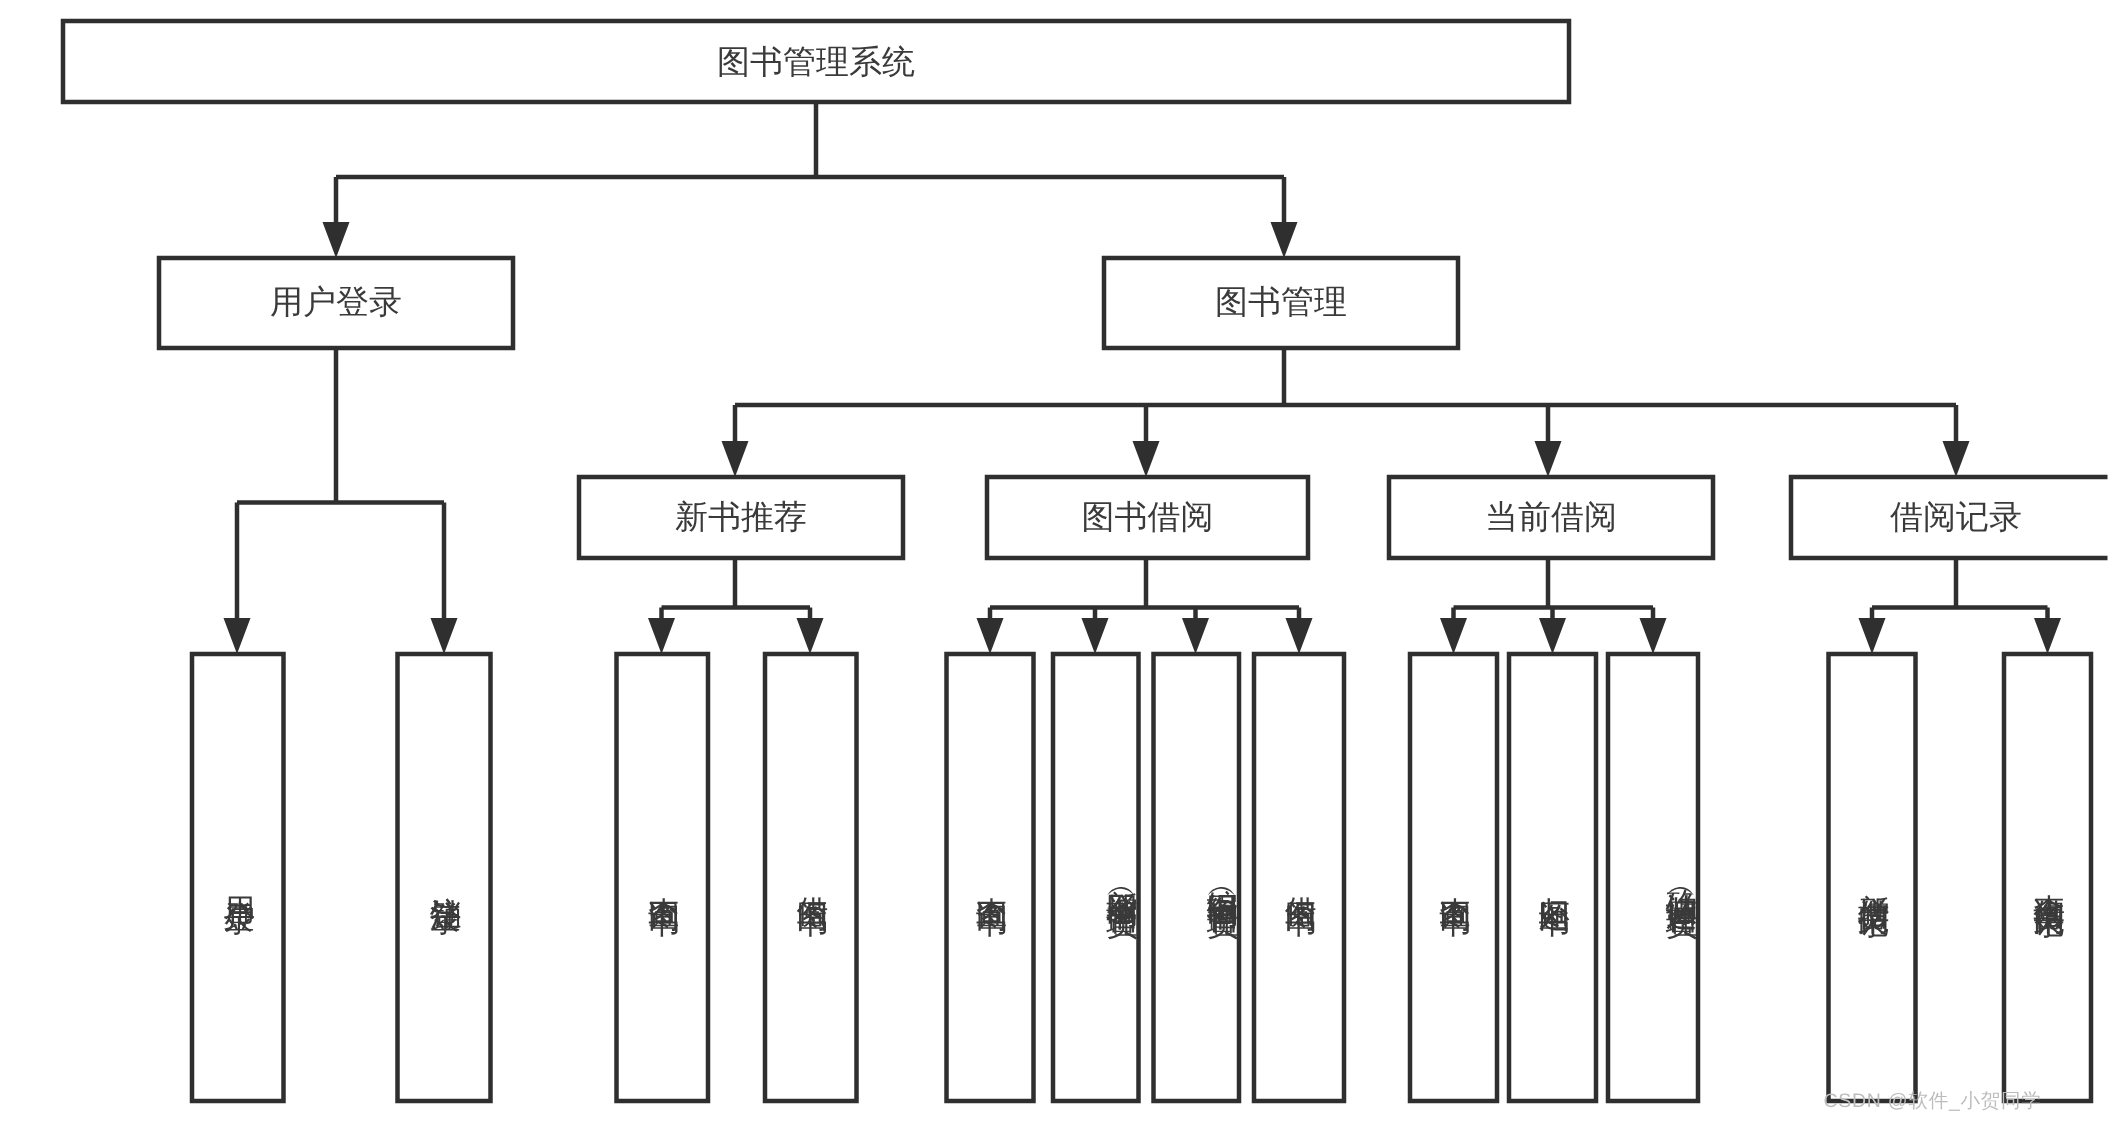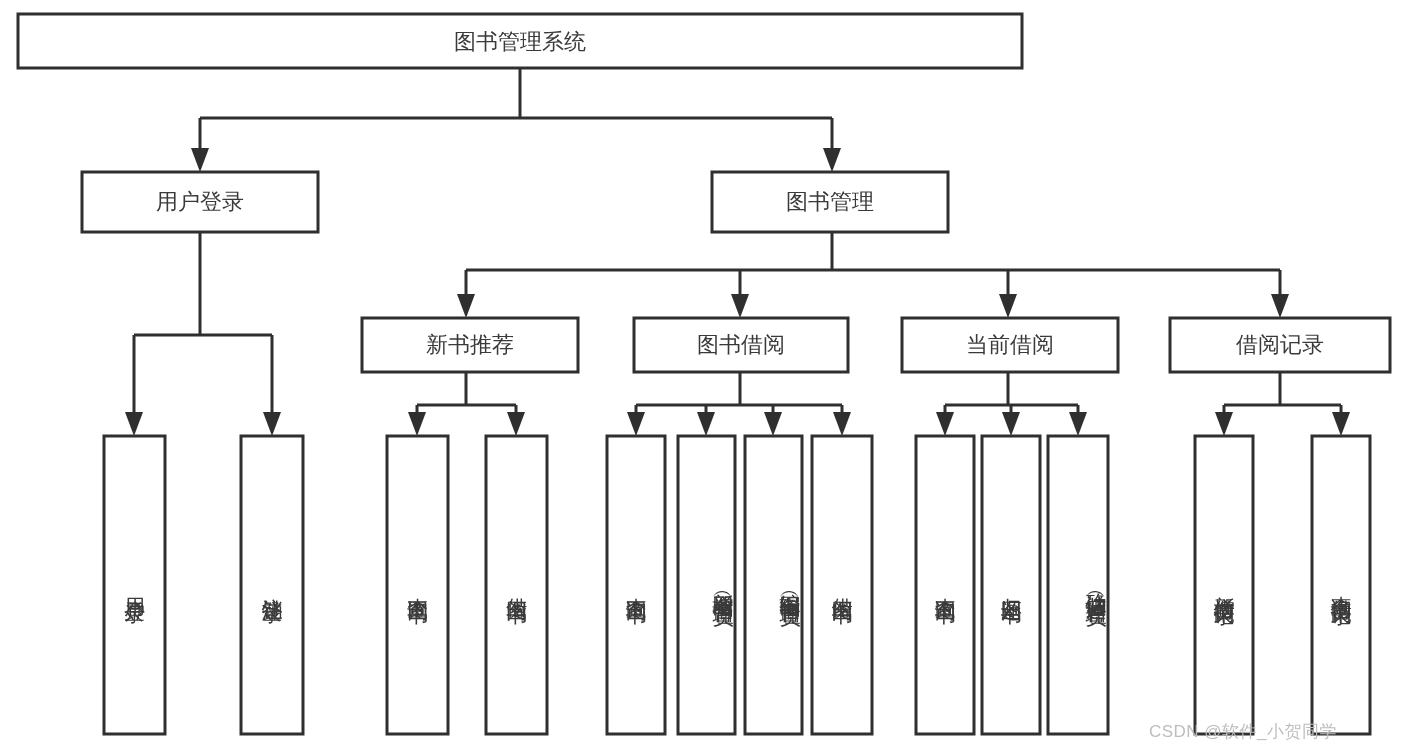--- a/index.html
+++ b/index.html
@@ -12,20 +12,21 @@
     height: 747px;
     font-family: "Liberation Sans", "DejaVu Sans", sans-serif;
     overflow: hidden;
     position: relative;
   }
   #diagram-root {
     position: relative;
     width: 1345px;
     height: 747px;
     background: #ffffff;
+    margin-left: 24px;
   }
   svg.flow {
     position: absolute;
     left: 0;
     top: 0;
     width: 1405px;
     height: 747px;
   }
   .node-rect {
     fill: #ffffff;
@@ -62,21 +63,21 @@
     align-items: center;
     justify-content: center;
     white-space: nowrap;
     pointer-events: none;
   }
   .watermark {
     position: absolute;
     right: 8px;
     bottom: 4px;
     font-family: "Liberation Sans", "DejaVu Sans", sans-serif;
-    font-size: 17px;
+    font-size: 13px;
     color: #bdbdbd;
     letter-spacing: 0.5px;
     white-space: nowrap;
   }
 </style>
 </head>
 <body>
 
 <div id="diagram-root">
 

